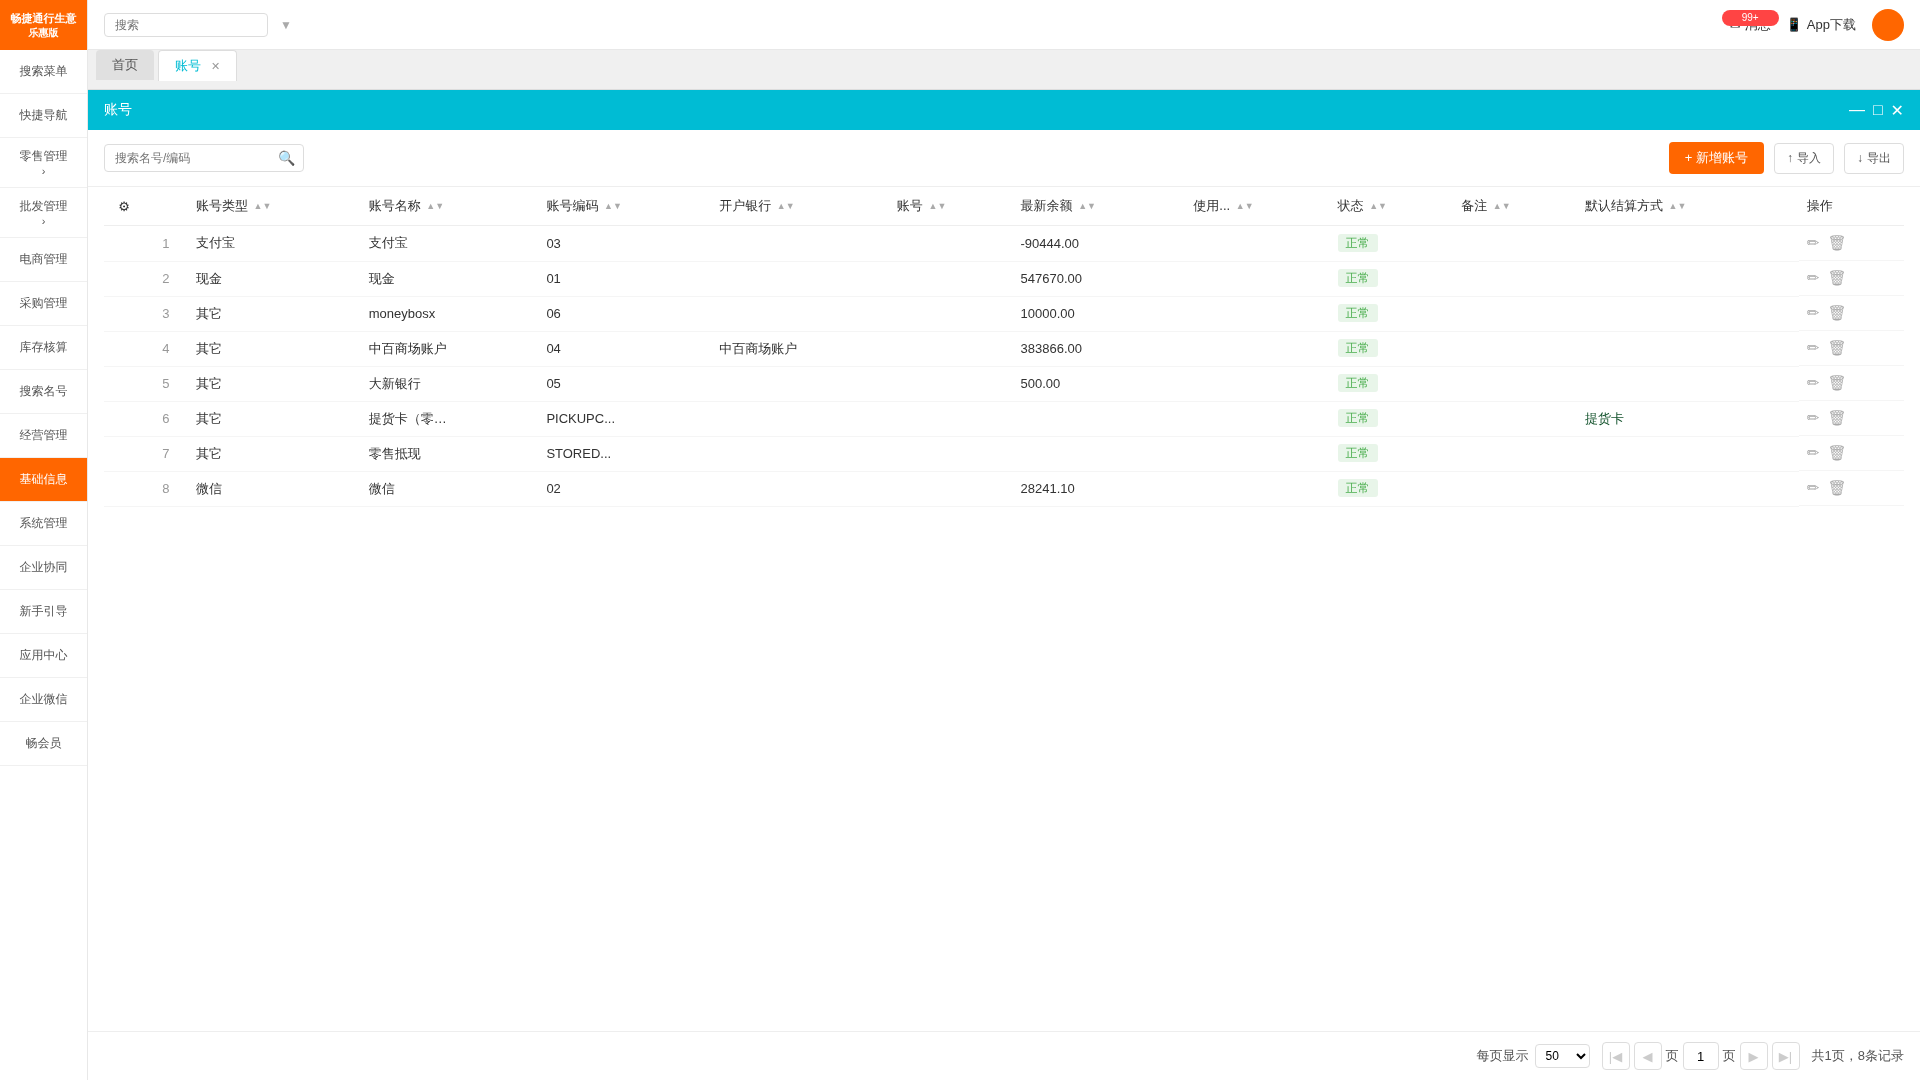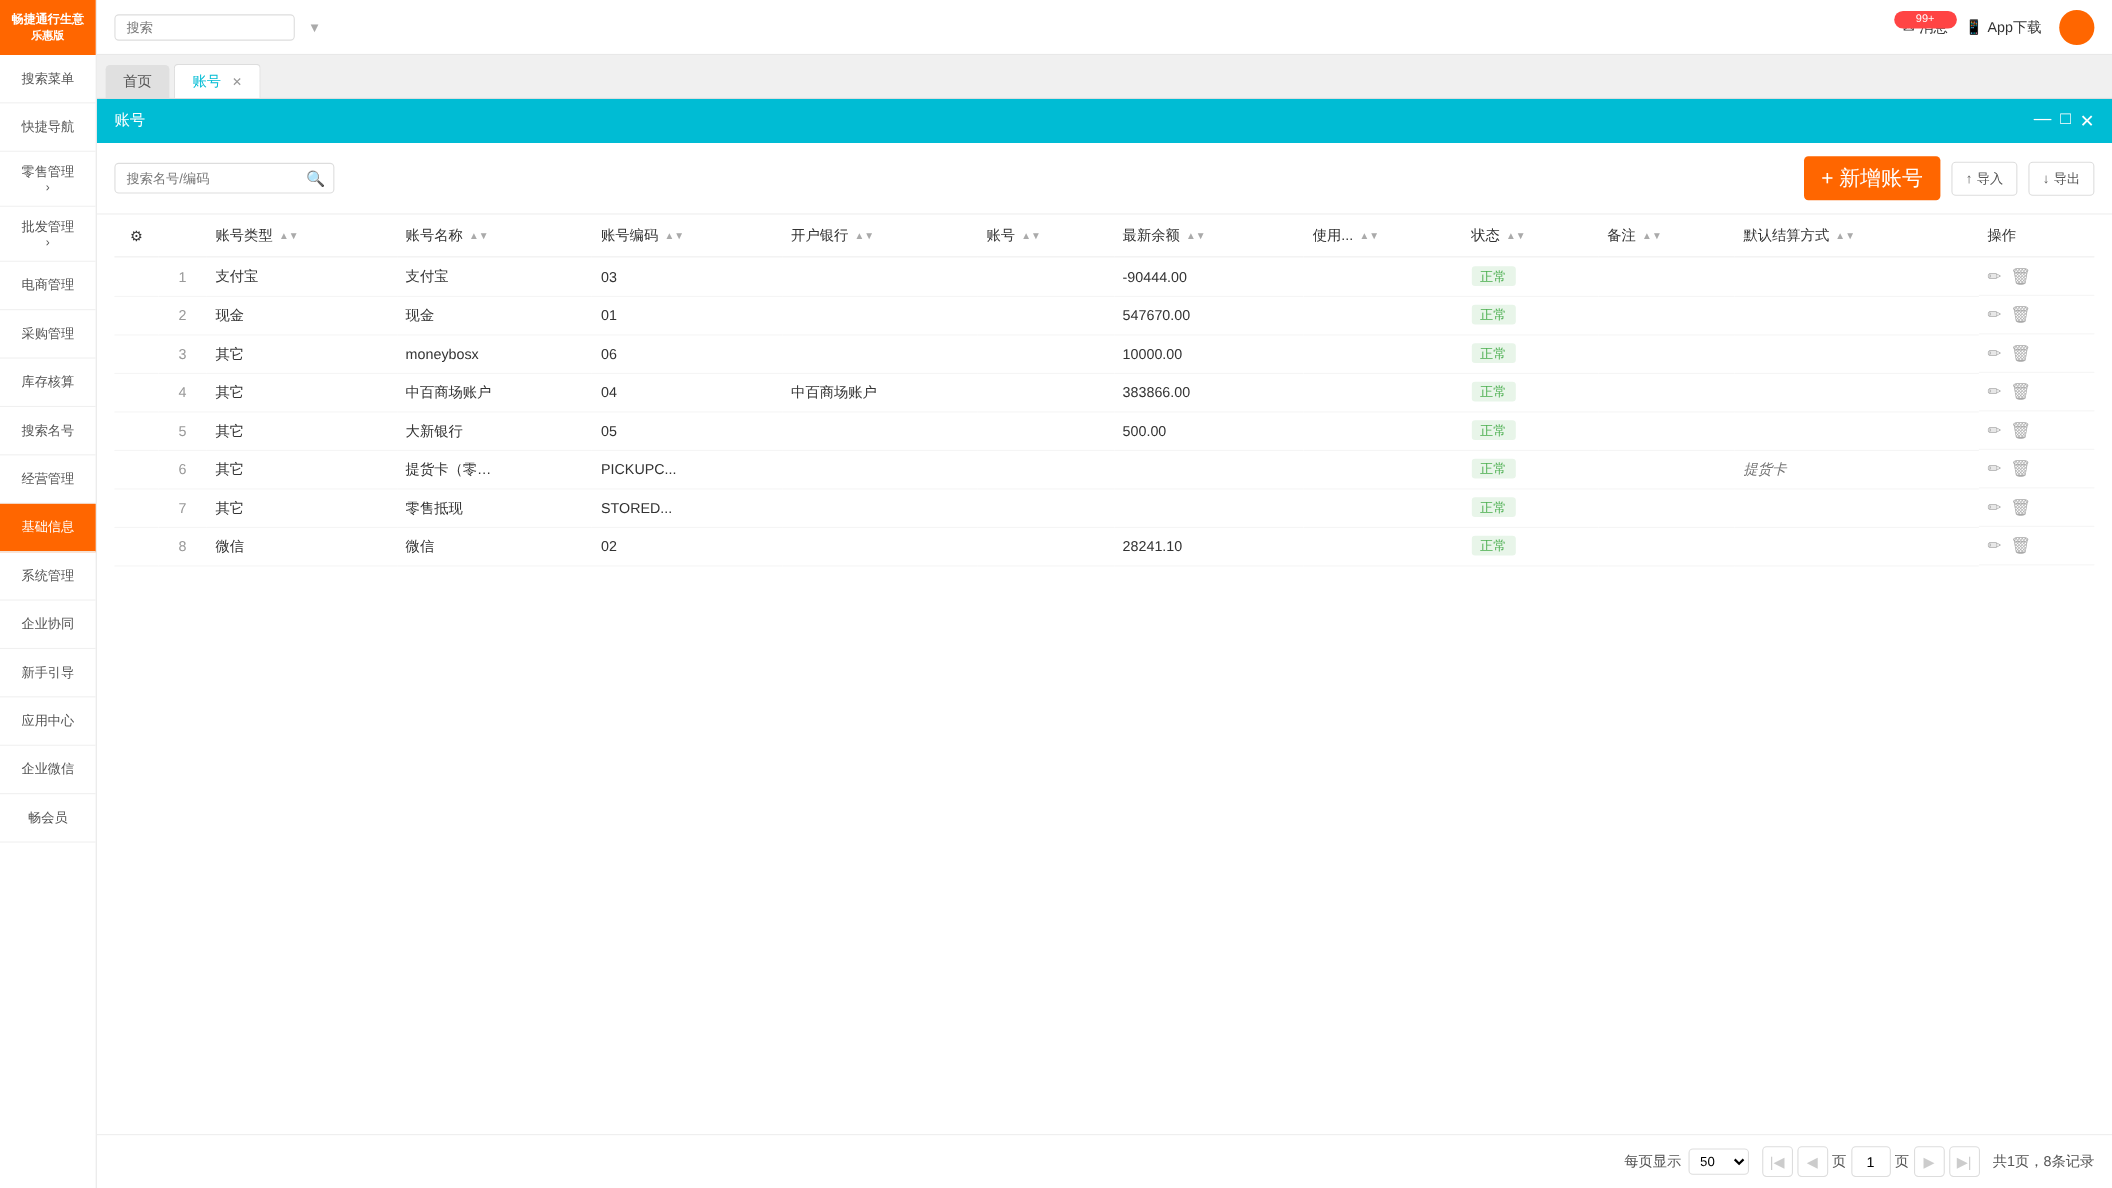--- a/index.html
+++ b/index.html
@@ -118,21 +118,21 @@
       border-radius: 50%;
       background: #ff6600;
       display: inline-block;
     }
 
     
     .tab-bar {
       height: 40px;
       background: #f0f0f0;
       display: flex;
-      align-items: flex-end;
+      align-items: flex-start;
       border-bottom: 1px solid #ddd;
       padding-left: 8px;
     }
     .tab {
       display: inline-flex;
       align-items: center;
       gap: 6px;
       padding: 6px 16px;
       font-size: 13px;
       cursor: pointer;
@@ -202,21 +202,21 @@
       display: flex;
       align-items: center;
       gap: 10px;
     }
     .btn-add {
       background: #ff6600;
       color: #fff;
       border: none;
       border-radius: 4px;
       padding: 7px 16px;
-      font-size: 19px;
+      font-size: 13px;
       cursor: pointer;
       white-space: nowrap;
     }
     .btn-action {
       display: flex;
       align-items: center;
       gap: 4px;
       color: #555;
       border: 1px solid #ddd;
       border-radius: 4px;
@@ -579,21 +579,21 @@
               <td class="row-num">6</td>
               <td>其它</td>
               <td>提货卡（零…</td>
               <td>PICKUPC...</td>
               <td></td>
               <td></td>
               <td></td>
               <td></td>
               <td><span class="status-badge">正常</span></td>
               <td></td>
-              <td style="color: #737373; font-style: italic;">提货卡</td>
+              <td style="color: #14532d;">提货卡</td>
               <td class="action-icons">
                 <span class="action-icon-edit" style="color:#aaa;cursor:pointer;">✏</span>
                 <span class="action-icon-del" style="color:#aaa;cursor:pointer;">🗑</span>
               </td>
             </tr>
             <tr>
               <td></td>
               <td class="row-num">7</td>
               <td>其它</td>
               <td>零售抵现</td>

